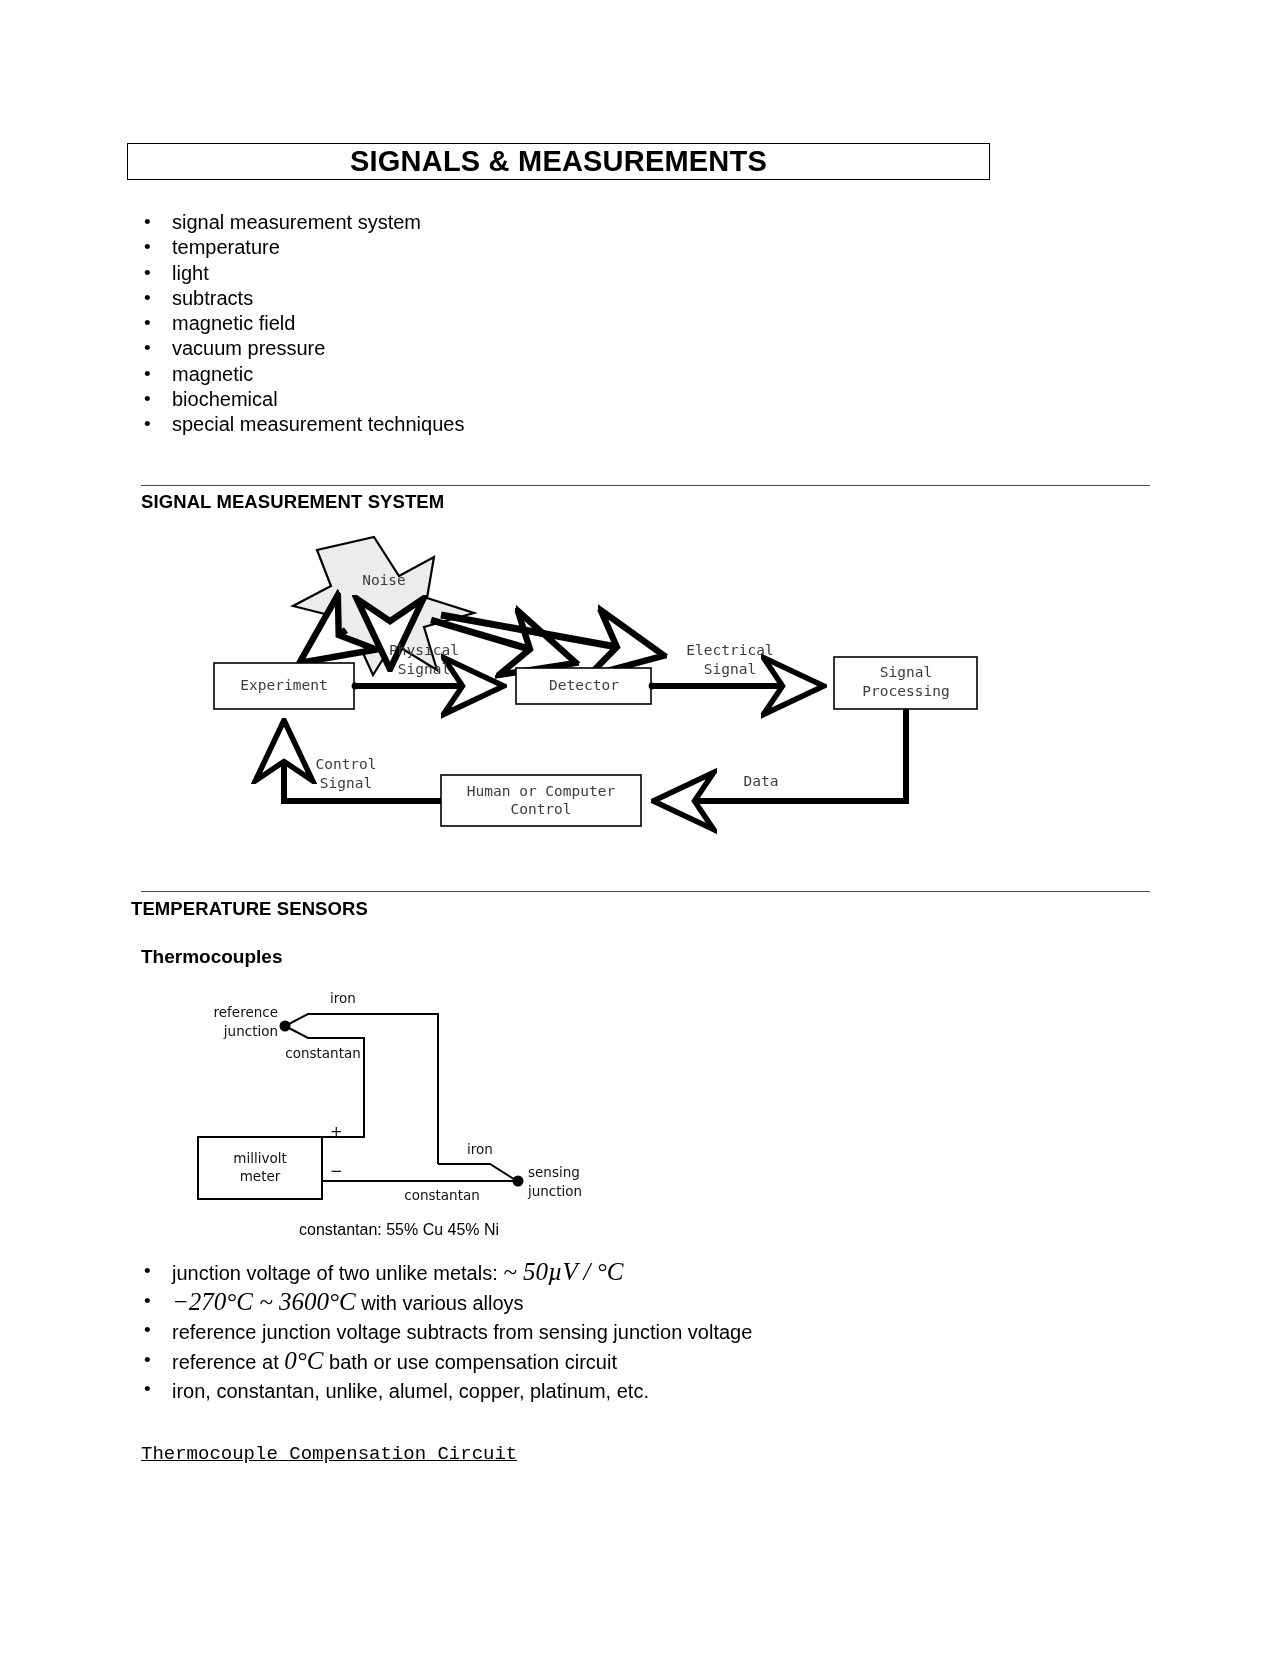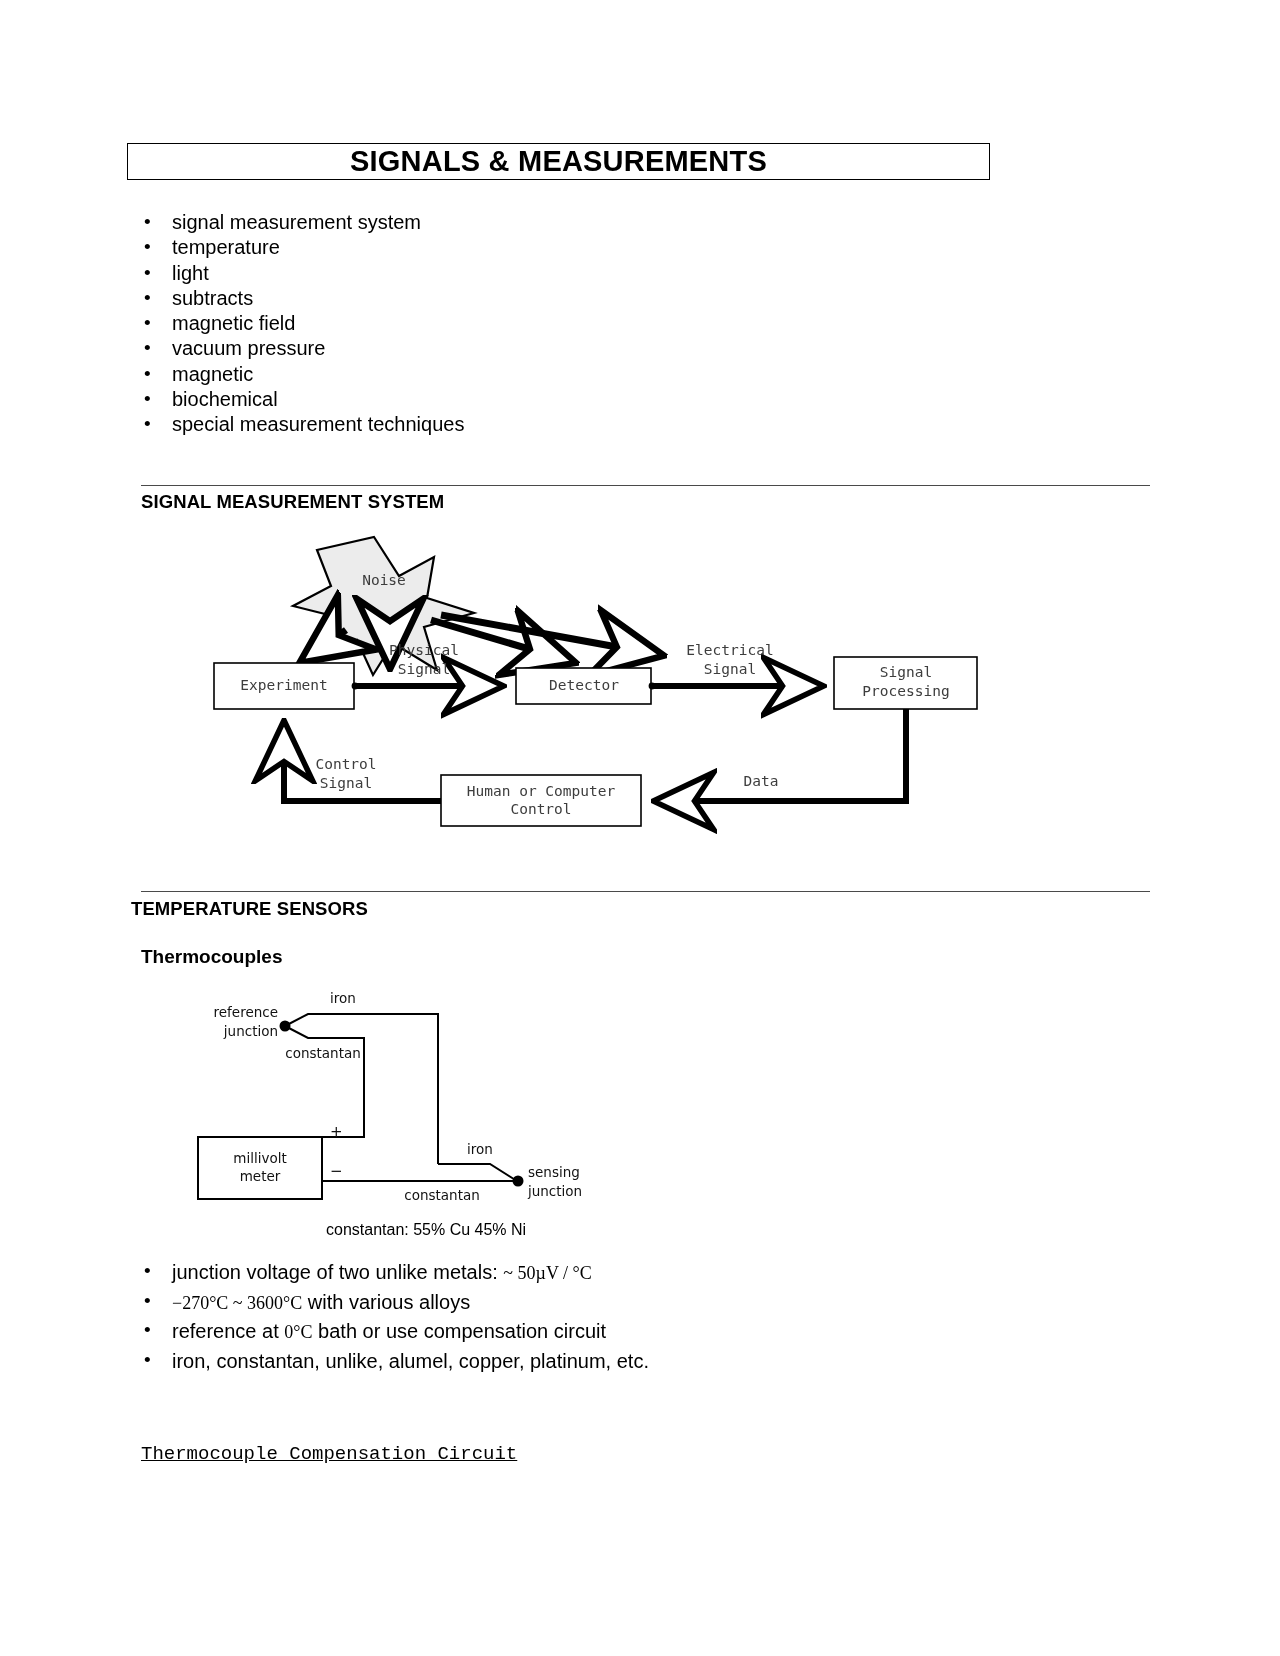--- a/index.html
+++ b/index.html
@@ -119,27 +119,27 @@
   }
   .tc-sign {
     font-family: "DejaVu Sans", sans-serif;
     font-size: 15px;
     fill: #111;
   }
 
   .caption {
     position: absolute;
     font-size: 16px;
-    margin-left: 27px;
   }
 
   
   .math {
     font-family: "Liberation Serif", "DejaVu Serif", serif;
-    font-size: 18px;
+    font-style: italic;
+    font-size: 25px;
   }
 
   #tc-bullets { left: 136px; top: 1258px; }
   #tc-bullets li {
     line-height: 28.5px;
     font-size: 20px;
   }
 </style>
 </head>
 <body>
@@ -256,20 +256,23 @@
   <div class="caption" style="left:299px; top:1221px">constantan:  55% Cu 45% Ni</div>
 
   <ul class="bullets" id="tc-bullets">
     <li>
       <span>junction voltage of two unlike metals: </span><span class="math">~ 50µV / °C</span><span></span>
     </li>
     <li>
       <span></span><span class="math">−270°C ~ 3600°C</span><span>  with various alloys</span>
     </li>
     <li>
+      <span>reference junction voltage subtracts from sensing junction voltage</span><span class="math"></span><span></span>
+    </li>
+    <li>
       <span>reference at </span><span class="math">0°C</span><span>  bath or use compensation circuit</span>
     </li>
     <li>
       <span>iron, constantan, unlike, alumel, copper, platinum, etc.</span><span class="math"></span><span></span>
     </li>
   </ul>
 
   <div class="under-head" style="left:141px; top:1443px">Thermocouple Compensation Circuit</div>
 
 </div>

